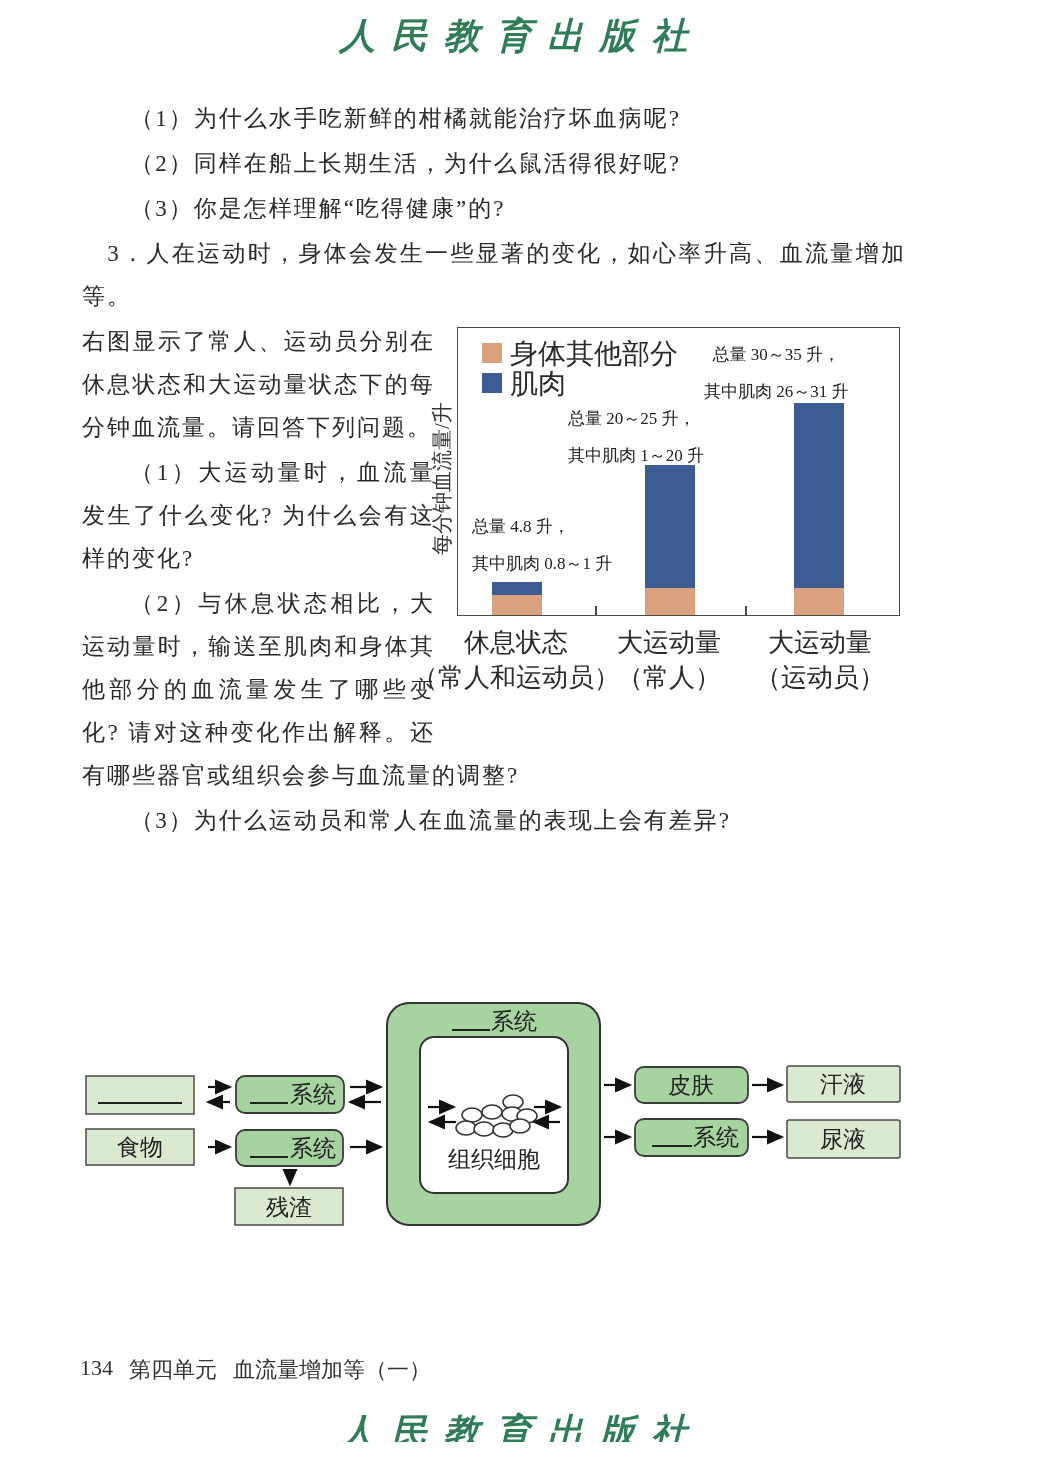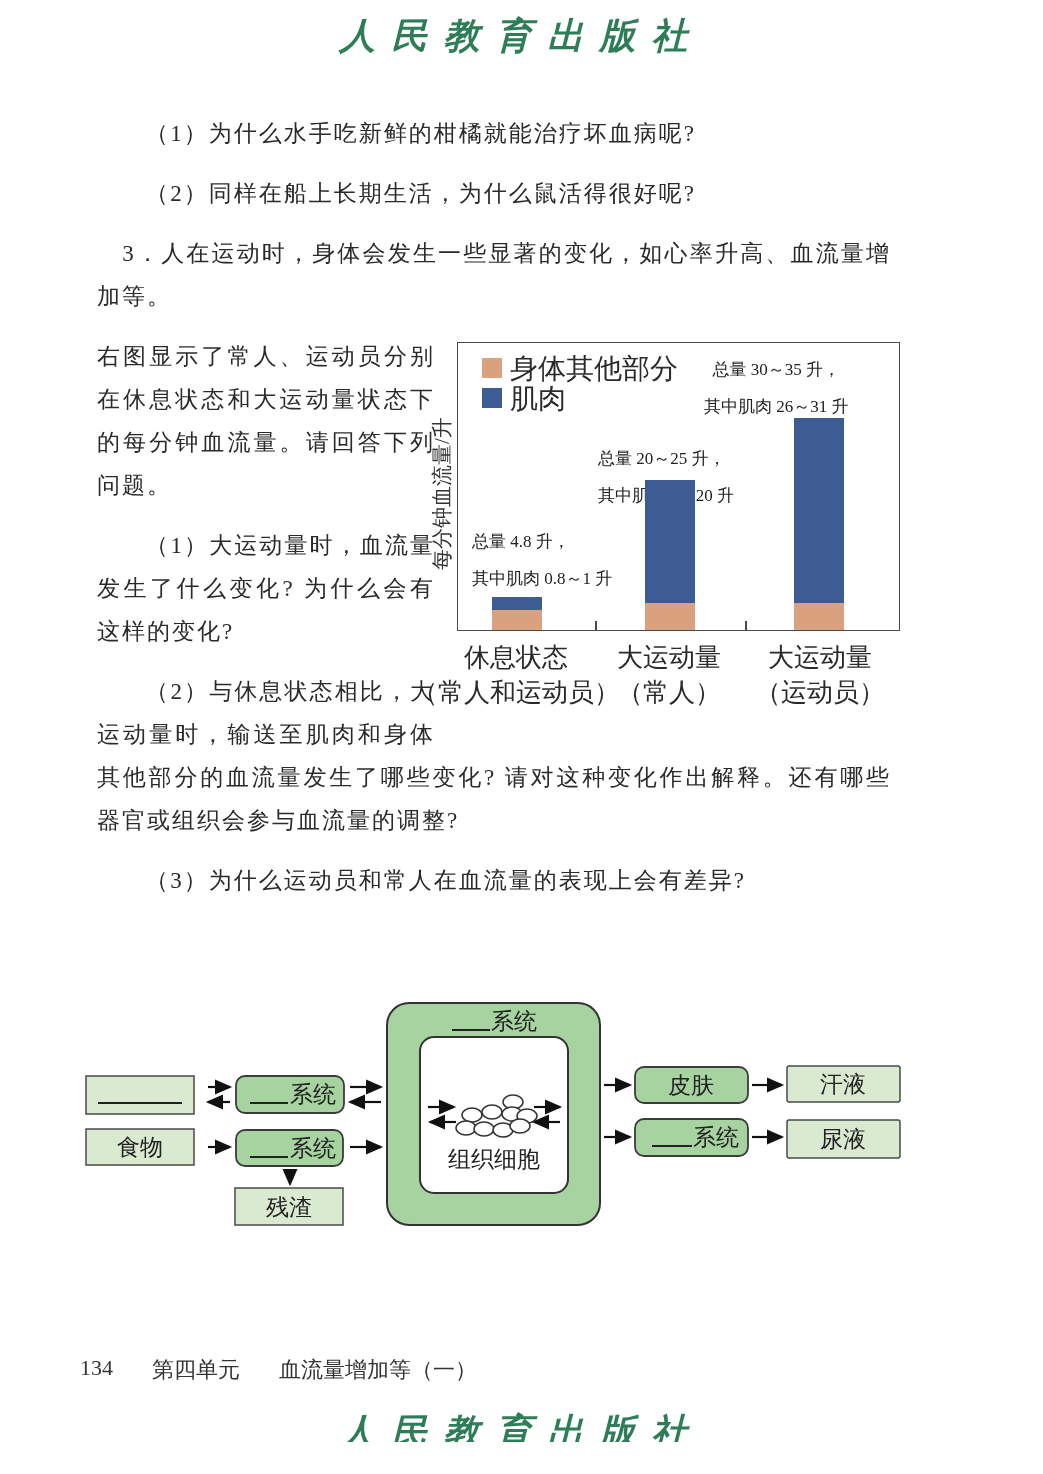--- a/index.html
+++ b/index.html
@@ -9,68 +9,69 @@
   
   .logo { position:absolute; left:0; width:100%; text-align:center; color:#2e7d56;
           font-style:italic; font-size:36px; letter-spacing:16px; font-weight:bold;
           font-family:"Liberation Serif", serif; }
   .logo-top { top:12px; }
   .logo-bottom { top:1408px; }
 
   
   .main { position:absolute; left:80px; top:95px; width:828px; font-size:23px;
           line-height:43px; letter-spacing:2px; text-align:justify; }
-  .main p { margin:17px; }
+  .main p { margin:2px; }
   .indent2 { text-indent:2.1em; }
   .indent1 { text-indent:1.1em; }
 
   
   .chart-wrap { float:right; width:525px; height:392px; margin-right:-52px; margin-top:2px;
                 position:relative; letter-spacing:0; text-align:left; }
   .ylabel { position:absolute; left:-14px; top:233px; transform:rotate(-90deg);
             transform-origin:0 0; white-space:nowrap; font-size:21px; color:#333; }
   .chart-frame { position:absolute; left:22px; top:5px; width:443px; height:289px;
                  border:1.5px solid #4a4a4a; background:#fff; }
   .legend { position:absolute; left:24px; top:10px; font-size:28px; }
   .legend-item { display:flex; align-items:center; height:30px; }
   .swatch { width:20px; height:20px; margin-right:8px; display:inline-block; }
   .sw-other { background:#D9A17E; }
   .sw-muscle { background:#3E5C94; }
   .ann { position:absolute; font-size:17px; line-height:37px; white-space:nowrap; color:#222; }
   .ann1 { left:14px; top:180px; }
-  .ann2 { left:140px; top:72px;margin-top:25px; }
+  .ann2 { left:110px; top:72px; }
   .ann3 { left:246px; top:8px; text-align:center; }
   .bar { position:absolute; bottom:0; width:50px; display:flex; flex-direction:column; justify-content:flex-end; }
   .bar1 { left:34px; } .bar2 { left:187px; } .bar3 { left:336px; }
   .seg-muscle { background:#3E5C94; width:100%; }
   .seg-other { background:#D9A17E; width:100%; }
   .tick { position:absolute; bottom:0; width:2px; height:9px; background:#4a4a4a; }
   .tick1 { left:137px; } .tick2 { left:287px; }
   .xlabel { position:absolute; width:230px; text-align:center; font-size:26px;
             line-height:35px; top:303px; white-space:nowrap; }
   .xl1 { left:-34px; } .xl2 { left:119px; } .xl3 { left:270px; }
 
   
   .diagram { position:absolute; left:0; top:983px; }
   .diagram text { font-family:"Liberation Serif", serif; font-size:23px; fill:#222; }
 
   
   .footer { position:absolute; left:80px; top:1355px; font-size:22px; color:#333;
-            display:flex; gap:39px; }
+            display:flex; gap:16px; }
 </style>
 </head>
 <body>
 
 <div class="page">
 
   <div class="logo logo-top">人民教育出版社</div>
 
   <div class="main">
     <p class="indent2">（1）为什么水手吃新鲜的柑橘就能治疗坏血病呢?</p>
     <p class="indent2">（2）同样在船上长期生活，为什么鼠活得很好呢?</p>
+    <p class="indent2">（3）你是怎样理解“吃得健康”的?</p>
     <p class="indent1">3．人在运动时，身体会发生一些显著的变化，如心率升高、血流量增加等。</p>
 
     <div class="chart-wrap">
       <span class="ylabel">每分钟血流量/升</span>
       <div class="chart-frame">
         <div class="legend">
           <div class="legend-item">
             <span class="swatch sw-other"></span>
             <span>身体其他部分</span>
           </div>

